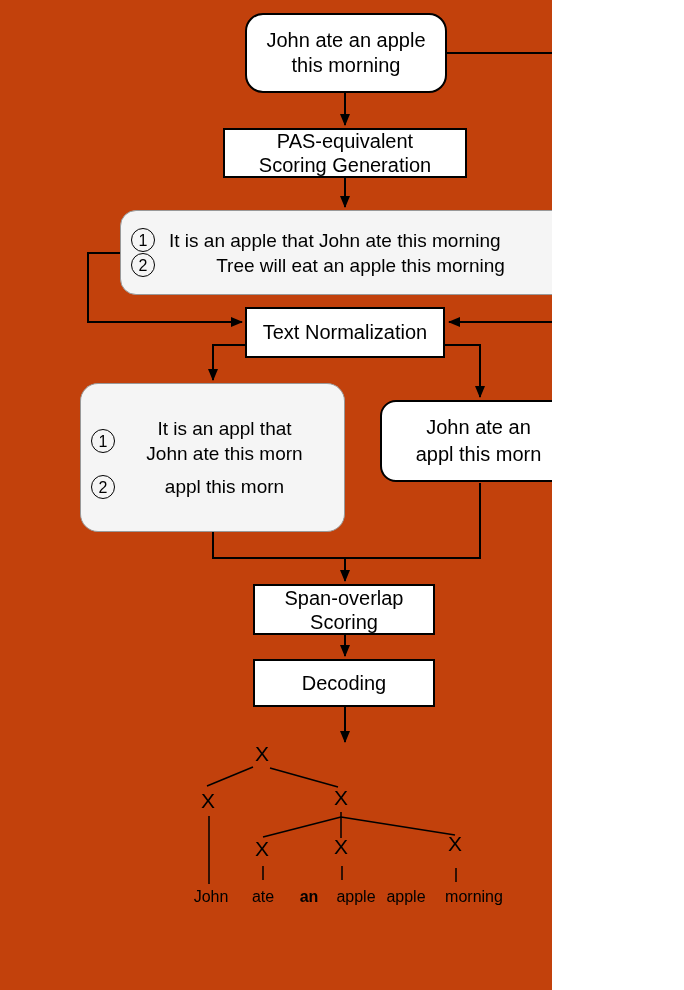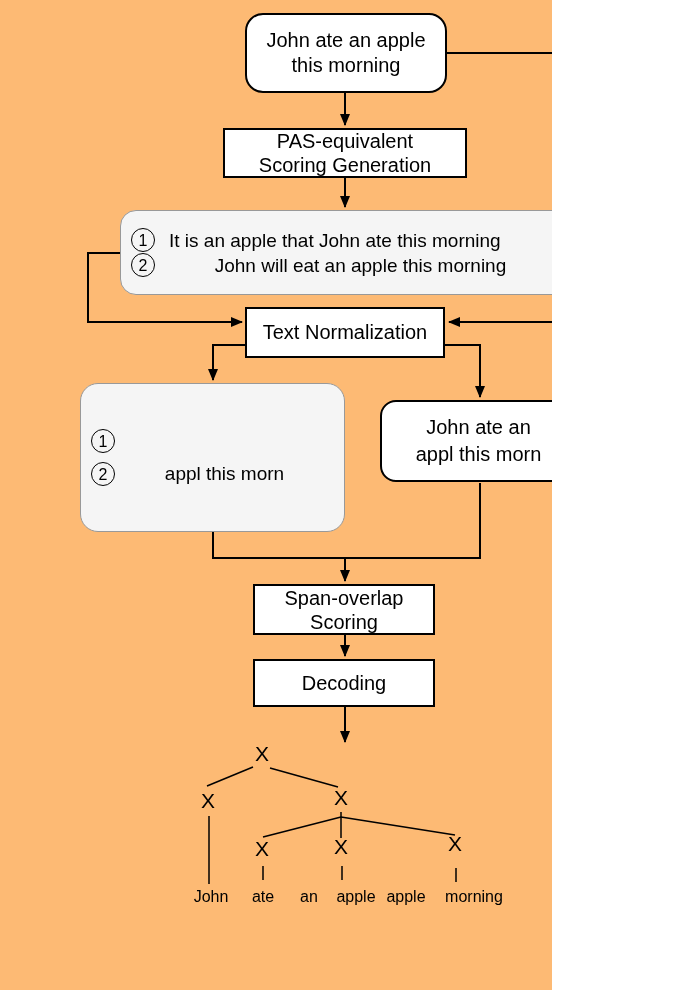--- a/index.html
+++ b/index.html
@@ -1,19 +1,19 @@
 <!DOCTYPE html>
 <html><head>
 <meta charset="utf-8">
 <style>
   html,body{margin:0;padding:0;background:#fff;}
   .canvas{
     position:relative;
     width:552px;height:990px;
-    background:#fdba74;
+    background:#c2410c;
     font-family:"Liberation Sans", sans-serif;
     color:#000;
     overflow:hidden;
   }
   .edges{position:absolute;left:0;top:0;width:684px;height:990px;}
   .node{
     position:absolute;
     box-sizing:border-box;
     display:flex;flex-direction:column;
     align-items:center;justify-content:center;
@@ -116,31 +116,35 @@
     <div>Scoring Generation</div>
   </div>
 
   <div class="node gray" style="left:120px;top:210px;width:457px;height:85px;border-radius:16px;">
     <div class="numrow">
       <span class="circle-num">1</span>
       <span class="txt txt-left">It is an apple that John ate this morning</span>
     </div>
     <div class="numrow">
       <span class="circle-num">2</span>
-      <span class="txt txt-center">John will eat an apple this morning</span>
+      <span class="txt txt-center">Tree will eat an apple this morning</span>
     </div>
   </div>
 
   <div class="node rect" style="left:245px;top:307px;width:200px;height:51px;">
     <div>Text Normalization</div>
   </div>
 
   <div class="node gray" style="left:80px;top:383px;width:265px;height:149px;gap:8px;">
     <div class="numrow">
       <span class="circle-num">1</span>
+      <span class="txt txt-center two-line">
+        <span>It is an appl that</span>
+        <span>John ate this morn</span>
+      </span>
     </div>
     <div class="numrow">
       <span class="circle-num">2</span>
       <span class="txt txt-center two-line">
         <span>appl this morn</span>
       </span>
     </div>
   </div>
 
   <div class="node rounded" style="left:380px;top:400px;width:197px;height:82px;border-radius:16px;line-height:27px;">
@@ -159,18 +163,18 @@
 
   <span class="tree-x" style="left:262px;top:754px;">X</span>
   <span class="tree-x" style="left:208px;top:801px;">X</span>
   <span class="tree-x" style="left:341px;top:798px;">X</span>
   <span class="tree-x" style="left:262px;top:849px;">X</span>
   <span class="tree-x" style="left:341px;top:847px;">X</span>
   <span class="tree-x" style="left:455px;top:844px;">X</span>
 
   <span class="leaf-word" style="left:211px;top:888px;">John</span>
   <span class="leaf-word" style="left:263px;top:888px;">ate</span>
-  <span class="leaf-word" style="left:309px;top:888px;">an</span>
+  <span class="leaf-word" style="left:309px;top:888px;font-weight:bold;">an</span>
   <span class="leaf-word" style="left:356px;top:888px;">apple</span>
   <span class="leaf-word" style="left:406px;top:888px;">apple</span>
   <span class="leaf-word" style="left:474px;top:888px;text-align:right;">morning</span>
 
 </div>
 
 </body></html>

